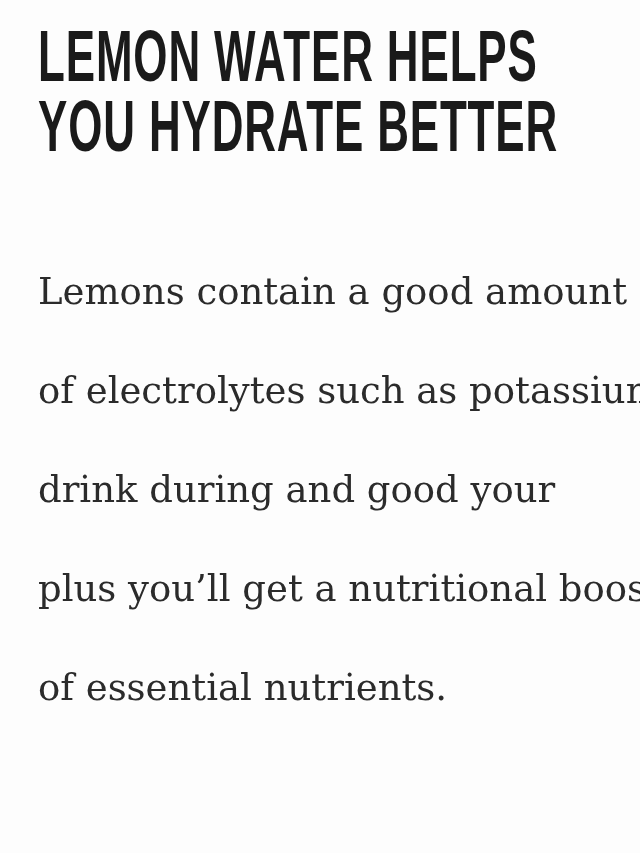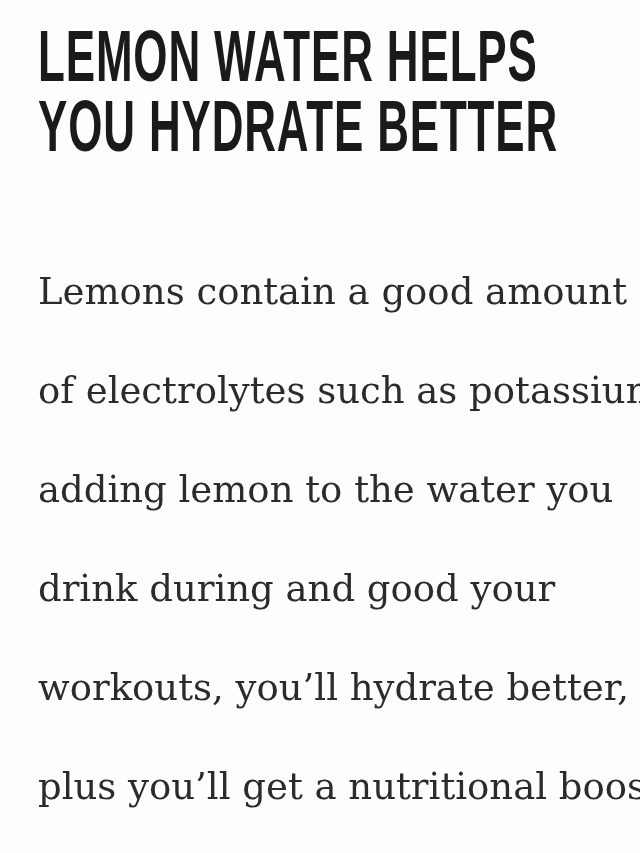--- a/index.html
+++ b/index.html
@@ -53,19 +53,18 @@
 <main class="article-page">
 
   <h1 class="page-title">
     <span class="title-line">LEMON WATER HELPS</span>
     <span class="title-line">YOU HYDRATE BETTER</span>
   </h1>
 
   <p class="body-paragraph">
     <span class="para-line">Lemons contain a good amount</span>
     <span class="para-line">of electrolytes such as potassium,</span>
-    <span class="para-line">adding lemon to the water you</span>
     <span class="para-line">drink during and good your</span>
-    <span class="para-line">workouts, you’ll hydrate better,</span>
     <span class="para-line">plus you’ll get a nutritional boost</span>
+    <span class="para-line">of essential nutrients.</span>
   </p>
 
 </main>
 
 </body></html>

